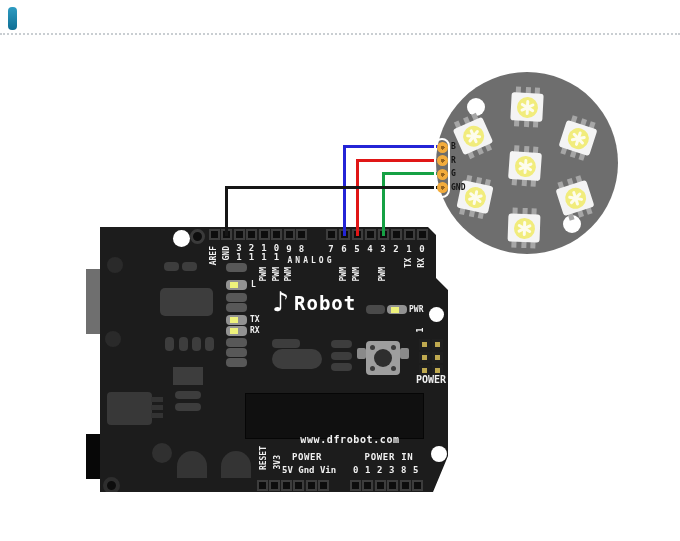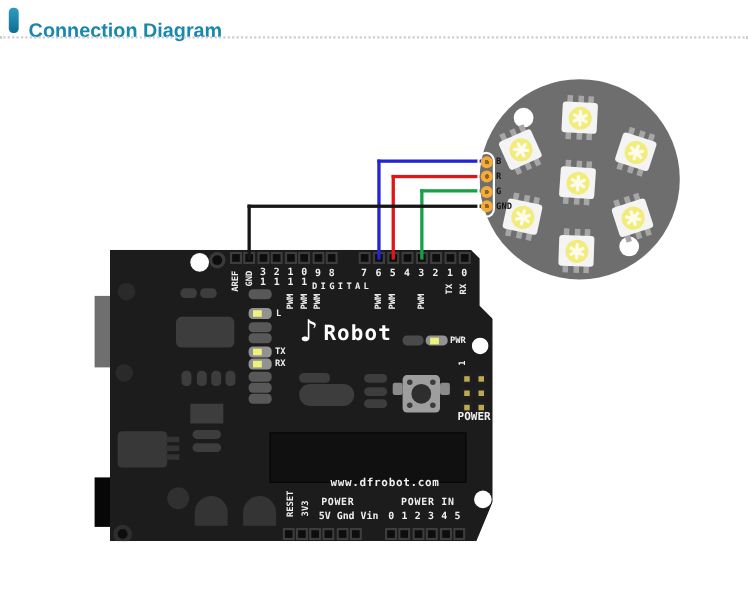--- a/index.html
+++ b/index.html
@@ -39,21 +39,20 @@
         border-radius:8px;box-sizing:border-box;background:transparent;}
   .pad{position:absolute;width:11px;height:11px;border-radius:50%;
        background:radial-gradient(circle,#96641f 0 2px,#f3ac3c 2px 5.5px);}
   .padlbl{position:absolute;color:#141414;font:bold 8px/10px "DejaVu Sans Mono",monospace;}
 </style>
 </head>
 <body>
 
 <div class="stage">
   <span class="accent"></span>
-  <h1 class="title">Connection Diagram</h1>
   <div class="rule"></div>
 
   <div class="abs" id="usb" style="left:86px;top:269px;width:58px;height:65px;background:#6f6f6f;"></div>
   <div class="abs" id="jack" style="left:86px;top:434px;width:70px;height:45px;background:#070707;"></div>
 
   <div class="board" id="board">
       <div class="cmp" style="left: 7px; top: 30px; width: 16px; height: 16px; border-radius: 50%; background: rgb(42, 42, 42);"></div>
       <div class="cmp" style="left: 5px; top: 104px; width: 16px; height: 16px; border-radius: 50%; background: rgb(42, 42, 42);"></div>
       <div class="cmp" style="left: 60px; top: 61px; width: 53px; height: 28px; border-radius: 5px;"></div>
       <div class="cmp" style="left: 65px; top: 110px; width: 9px; height: 14px; border-radius: 4px;"></div>
@@ -132,21 +131,21 @@
       <div class="lbl" style="left: 183.5px; top: 17px; width: 11px; text-align: center;">9</div>
       <div class="lbl" style="left: 196px; top: 17px; width: 11px; text-align: center;">8</div>
       <div class="lbl" style="left: 225.5px; top: 17px; width: 11px; text-align: center;">7</div>
       <div class="lbl" style="left: 238.5px; top: 17px; width: 11px; text-align: center;">6</div>
       <div class="lbl" style="left: 251.5px; top: 17px; width: 11px; text-align: center;">5</div>
       <div class="lbl" style="left: 264.5px; top: 17px; width: 11px; text-align: center;">4</div>
       <div class="lbl" style="left: 277.5px; top: 17px; width: 11px; text-align: center;">3</div>
       <div class="lbl" style="left: 290.5px; top: 17px; width: 11px; text-align: center;">2</div>
       <div class="lbl" style="left: 303.5px; top: 17px; width: 11px; text-align: center;">1</div>
       <div class="lbl" style="left: 316.5px; top: 17px; width: 11px; text-align: center;">0</div>
-      <div class="lbl" style="left: 180px; top: 29px; width: 62px; text-align: center; font-size: 8px; letter-spacing: 3px;">DIGITAL</div>
+      <div class="lbl" style="left: 180px; top: 29px; width: 62px; text-align: center; font-size: 8px; letter-spacing: 3px;">ANALOG</div>
       <div class="vlbl" style="left: 150px; top: 49px; width: 28px; text-align: right;">PWM</div>
       <div class="vlbl" style="left: 162.5px; top: 49px; width: 28px; text-align: right;">PWM</div>
       <div class="vlbl" style="left: 175px; top: 49px; width: 28px; text-align: right;">PWM</div>
       <div class="vlbl" style="left: 230px; top: 49px; width: 28px; text-align: right;">PWM</div>
       <div class="vlbl" style="left: 243px; top: 49px; width: 28px; text-align: right;">PWM</div>
       <div class="vlbl" style="left: 269px; top: 49px; width: 28px; text-align: right;">PWM</div>
       <div class="vlbl" style="left: 301px; top: 34px; width: 16px; text-align: right;">TX</div>
       <div class="vlbl" style="left: 314px; top: 34px; width: 16px; text-align: right;">RX</div>
       <div class="pill" style="left: 126px; top: 36px; width: 21px; height: 9px;"></div>
       <div class="pill" style="left: 126px; top: 66px; width: 21px; height: 9px;"></div>
@@ -196,23 +195,23 @@
         <div class="cmp" style="left: 3px; top: 3px; width: 5px; height: 5px; background: rgb(191, 169, 79);"></div>
       </div>
       <div class="cmp" style="left: 331.5px; top: 137.5px; width: 11px; height: 11px; background: rgb(31, 31, 31);">
         <div class="cmp" style="left: 3px; top: 3px; width: 5px; height: 5px; background: rgb(191, 169, 79);"></div>
       </div>
       <div class="lbl" style="left: 314px; top: 148px; width: 34px; text-align: center; font-size: 10px;">POWER</div>
       <div class="vlbl" style="left: 316px; top: 98px; width: 10px; text-align: center;">1</div>
       <div class="vlbl" style="left: 146px; top: 232px; width: 36px; text-align: right;">RESET</div>
       <div class="vlbl" style="left: 165px; top: 236px; width: 26px; text-align: right;">3V3</div>
       <div class="lbl" style="left: 183px; top: 225px; width: 48px; text-align: center; letter-spacing: 0.6px;">POWER</div>
-      <div class="lbl" style="left: 182px; top: 238px; width: 62px; text-align: right;">5V Gnd Vin</div>
+      <div class="lbl" style="left: 182px; top: 238px; width: 62px; text-align: left;">5V Gnd Vin</div>
       <div class="lbl" style="left: 251px; top: 225px; width: 76px; text-align: center; letter-spacing: 0.7px;">POWER IN</div>
-      <div class="lbl" style="left: 249px; top: 238px; width: 74px; text-align: center; letter-spacing: 0.6px;">0 1 2 3 4 5</div>
+      <div class="lbl" style="left: 249px; top: 238px; width: 74px; text-align: center; letter-spacing: 0.6px;">0 1 2 3 8 5</div>
     </div>
 
   <div class="abs" id="wires" style="left:0;top:0;">
       <div class="wire" style="left: 343px; top: 145px; width: 101px; height: 2.5px; background: rgb(36, 36, 214);"></div>
       <div class="wire" style="left: 343px; top: 145px; width: 2.5px; height: 91px; background: rgb(36, 36, 214);"></div>
       <div class="wire" style="left: 356px; top: 159px; width: 88px; height: 2.5px; background: rgb(224, 22, 22);"></div>
       <div class="wire" style="left: 356px; top: 159px; width: 2.5px; height: 77px; background: rgb(224, 22, 22);"></div>
       <div class="wire" style="left: 382px; top: 172px; width: 62px; height: 2.5px; background: rgb(22, 161, 68);"></div>
       <div class="wire" style="left: 382px; top: 172px; width: 2.5px; height: 64px; background: rgb(22, 161, 68);"></div>
       <div class="wire" style="left: 225px; top: 186px; width: 219px; height: 2.5px; background: rgb(22, 22, 22);"></div>

